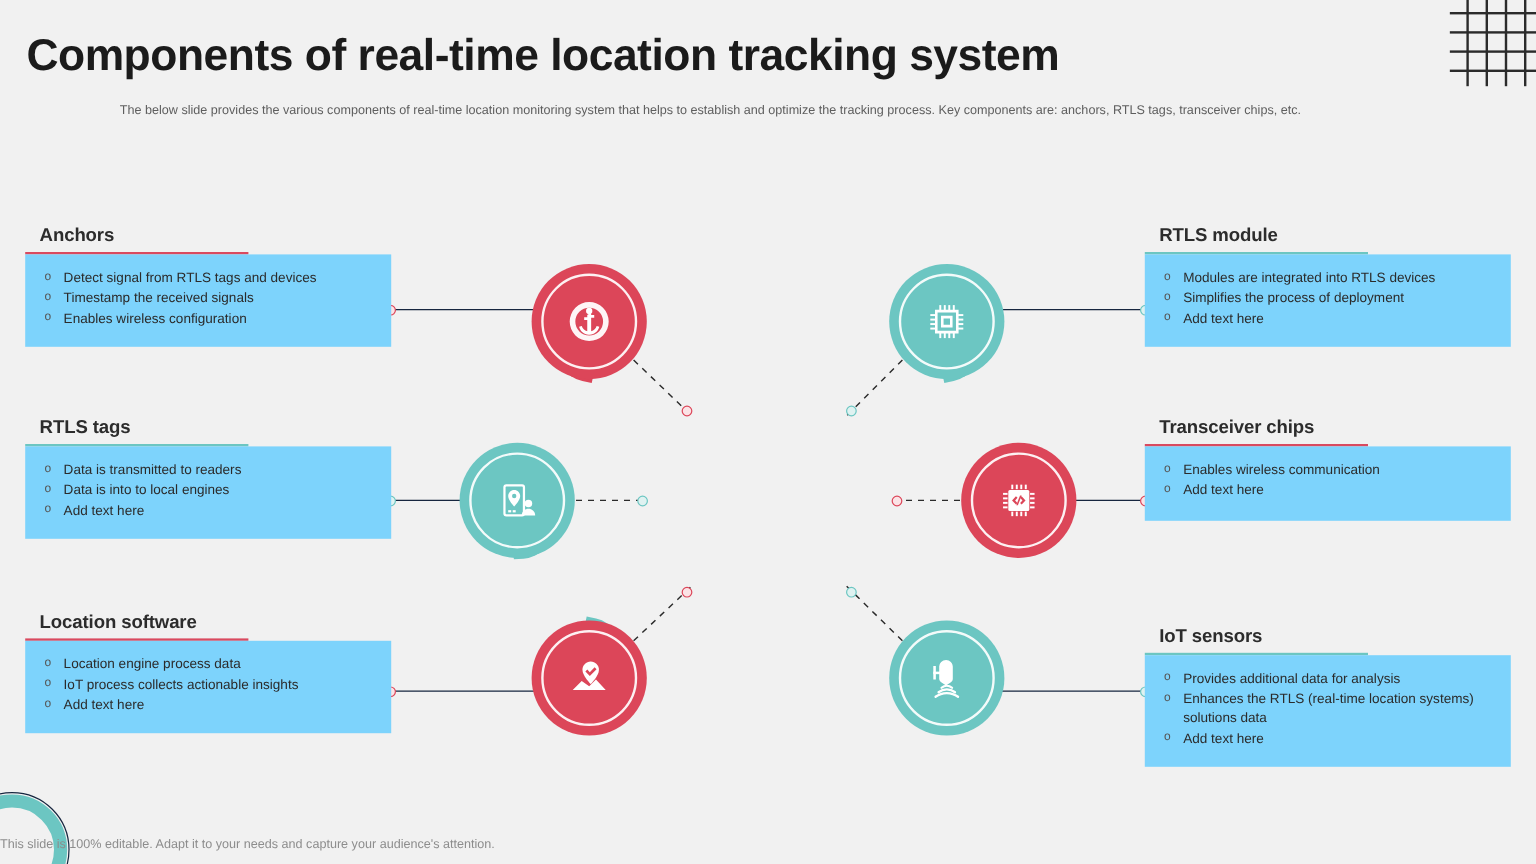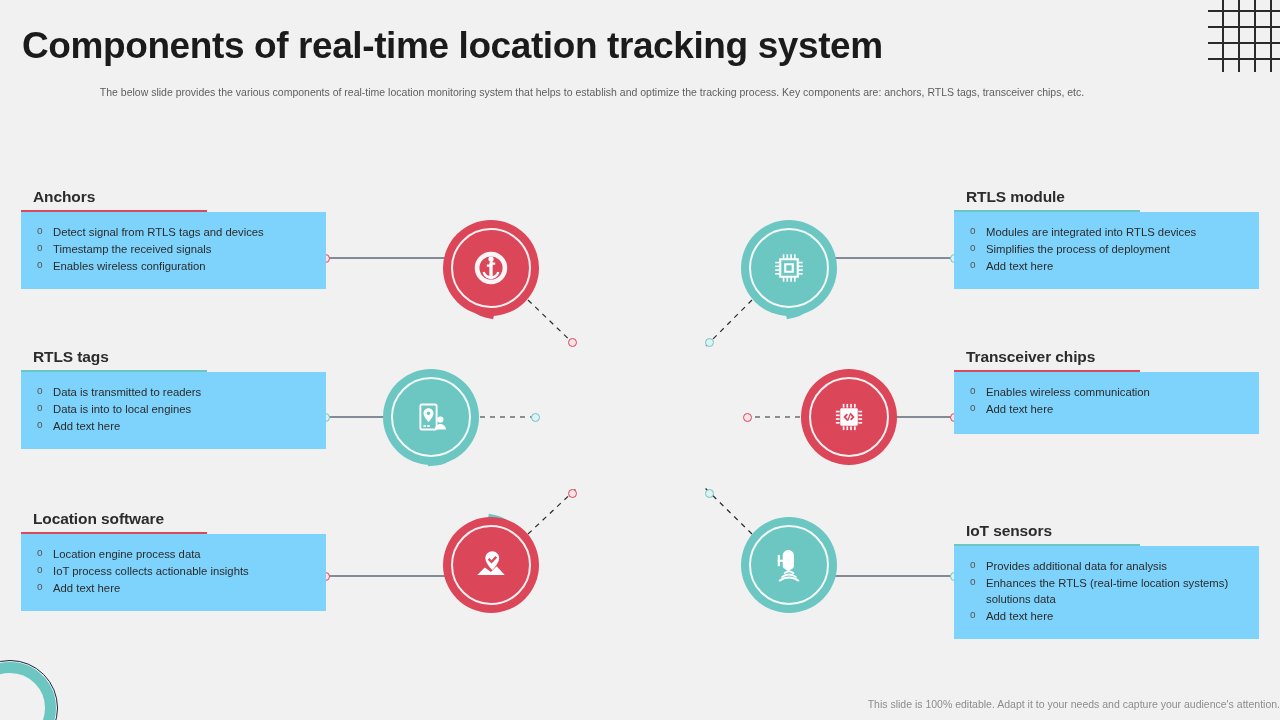--- a/index.html
+++ b/index.html
@@ -315,15 +315,15 @@
     <div class="p-rule rule-teal"></div>
     <div class="p-body">
       <ul>
         <li>Provides additional data for analysis</li>
         <li>Enhances the RTLS (real-time location systems) solutions data</li>
         <li>Add text here</li>
       </ul>
     </div>
   </div>
 
-  <div style="position:absolute;left:0;right:0;bottom:10px;text-align:right;font-size:10.5px;color:#8d8d8d;">This slide is 100% editable. Adapt it to your needs and capture your audience's attention.</div>
+  <div style="position:absolute;left:0;right:0;bottom:10px;text-align:left;font-size:10.5px;color:#8d8d8d;">This slide is 100% editable. Adapt it to your needs and capture your audience's attention.</div>
 
 </div>
 
 </body></html>

